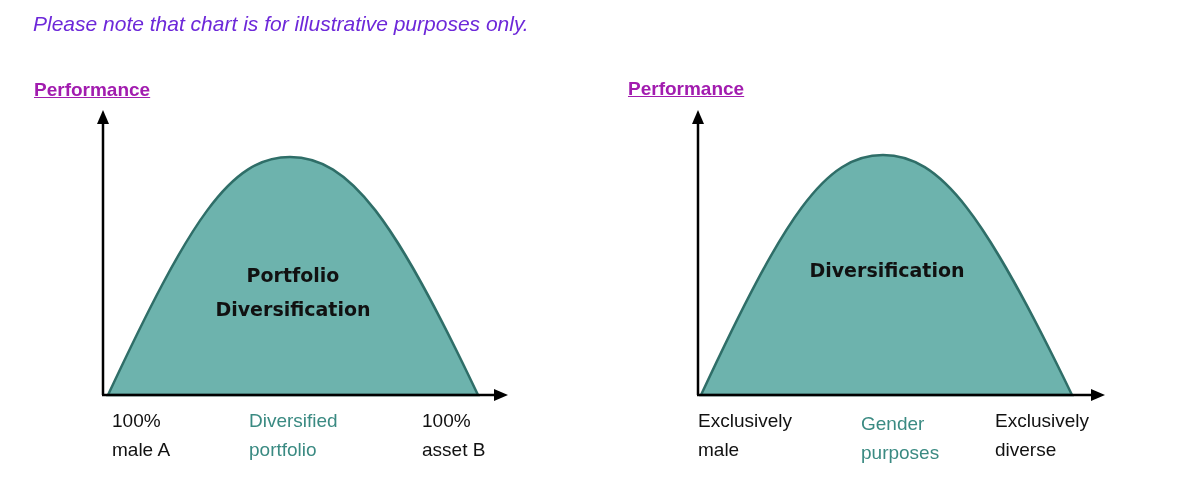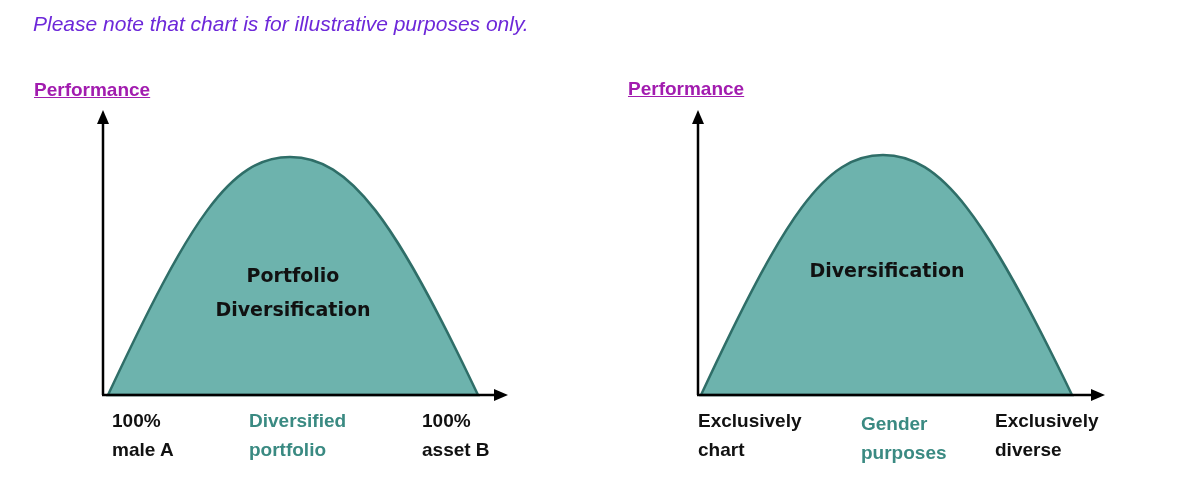--- a/index.html
+++ b/index.html
@@ -1,21 +1,21 @@
 <!DOCTYPE html>
 <html><head>
 <meta charset="utf-8">
 <style>
   html, body { margin: 0; padding: 0; background: #ffffff; }
   body { width: 1200px; height: 494px; position: relative; overflow: hidden; font-family: "Liberation Sans", sans-serif; }
   .note { position: absolute; left: 33px; top: 12px; font-size: 21px; font-style: italic; color: #6d28d9; }
   .ylabel { position: absolute; font-size: 19px; font-weight: bold; color: #a21caf; text-decoration: underline; }
   svg.chart { position: absolute; left: 0; top: 0; }
   .curve-title { position: absolute; font-family: "DejaVu Sans", sans-serif; font-weight: bold; font-size: 19px; color: #111; text-align: center; line-height: 34px; }
-  .xlab { position: absolute; font-size: 19px; font-weight: bold; color: #111; line-height: 29px; }
+  .xlab { position: absolute; font-size: 19px; font-weight: normal; color: #111; line-height: 29px; }
   .xlab.accent { color: #3a8a82; }
 </style>
 </head>
 <body>
 
 <div class="note">Please note that chart is for illustrative purposes only.</div>
 
 <svg class="chart" width="1200" height="494">
 
   <path d="M108,395 C190,220 230,157 290,157 C350,157 395,220 478,395 Z" fill="#6db3ad" stroke="#2f6e68" stroke-width="2.5"></path>
@@ -50,21 +50,21 @@
   <div>100%</div>
   <div>asset B</div>
 </div>
 
 <div class="ylabel" style="left:628px; top:78px;">Performance</div>
 <div class="curve-title" style="left:787px; top:253px; width:200px;">
   <div>Diversification</div>
 </div>
 <div class="xlab" style="left:698px; top:406px;">
   <div>Exclusively</div>
-  <div>chart</div>
+  <div>male</div>
 </div>
 <div class="xlab accent" style="left:861px; top:409px;">
   <div>Gender</div>
   <div>purposes</div>
 </div>
 <div class="xlab" style="left:995px; top:406px;">
   <div>Exclusively</div>
   <div>diverse</div>
 </div>
 

